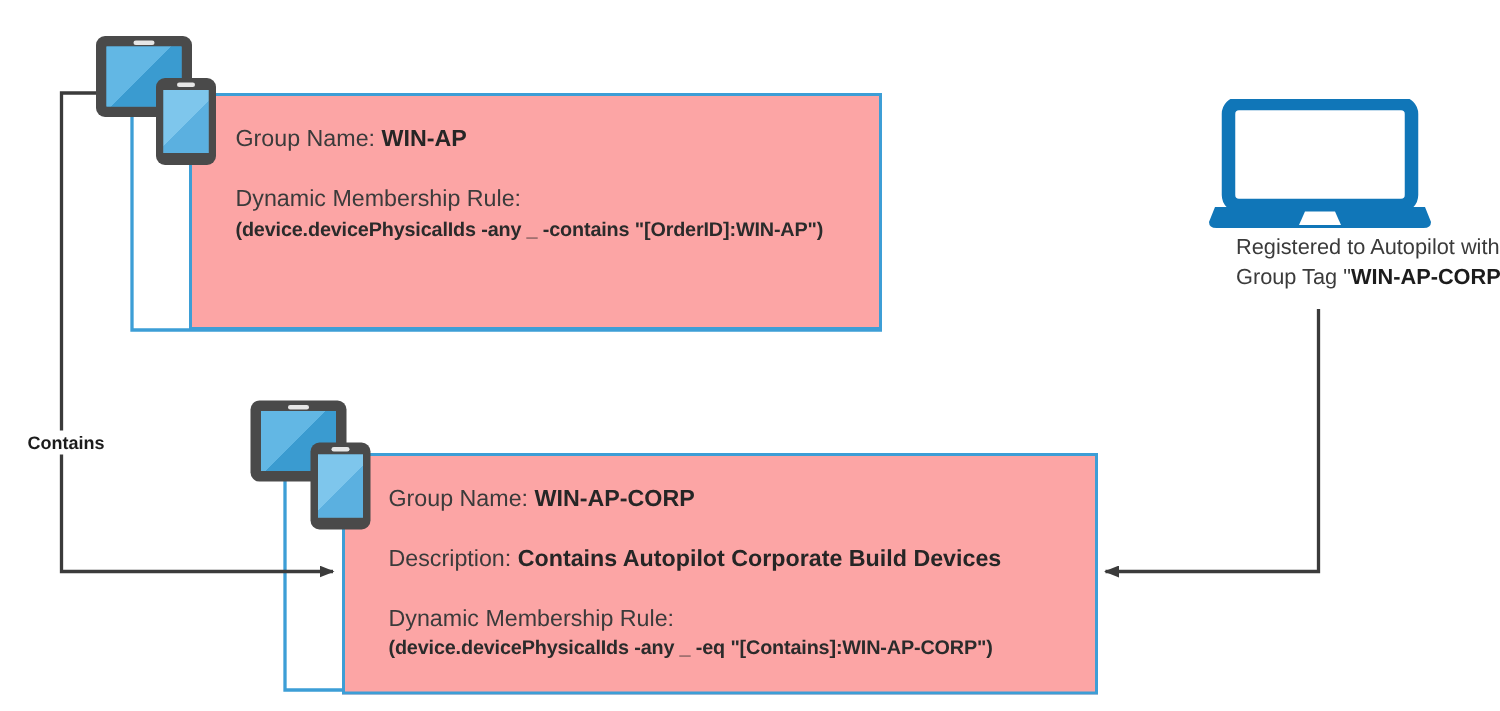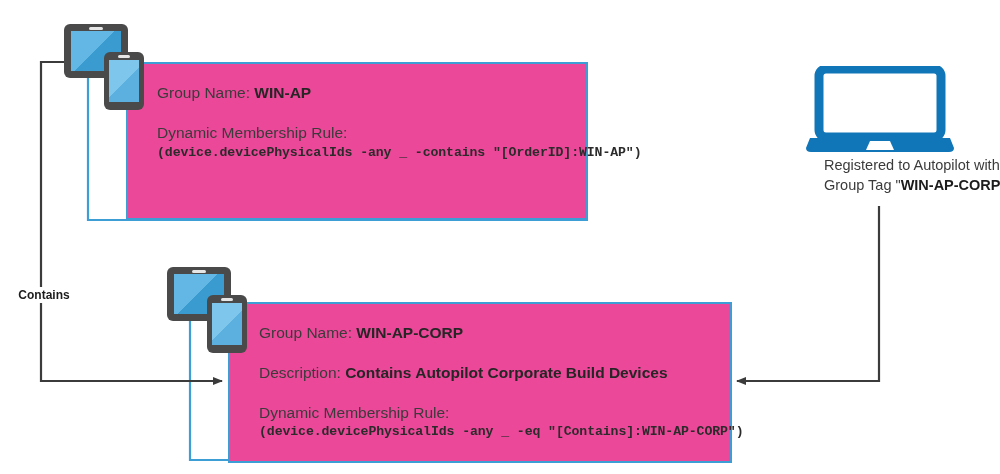--- a/index.html
+++ b/index.html
@@ -27,41 +27,41 @@
     width: 1000px;
     height: 474px;
     pointer-events: none;
   }
 
   
   .group-box {
     position: absolute;
     box-sizing: border-box;
     border: 2px solid #3D9ED6;
-    background: #ec4899;
+    background: #fca5a5;
   }
   #box-win-ap    { left: 126px; top: 62px;  width: 462px; height: 158px; }
   #box-win-ap-corp { left: 228px; top: 302px; width: 504px; height: 161px; }
 
   .box-body {
     position: absolute;
     left: 29px;
     top: 20px;
     right: 8px;
   }
   .line {
     color: #3b3b3b;
     font-size: 15.5px;
     line-height: 1.15;
     white-space: nowrap;
   }
   .line.gap-below   { margin-bottom: 22px; }
   .line .bold       { font-weight: bold; color: #262626; }
   .rule-code {
-    font-family: Liberation Mono, monospace;
+    font-family: Liberation Sans, sans-serif;
     font-size: 13.2px;
     font-weight: bold;
     color: #2b2b2b;
     white-space: nowrap;
     margin-top: 3px;
     letter-spacing: -0.1px;
   }
 
   
   .device-pair {

